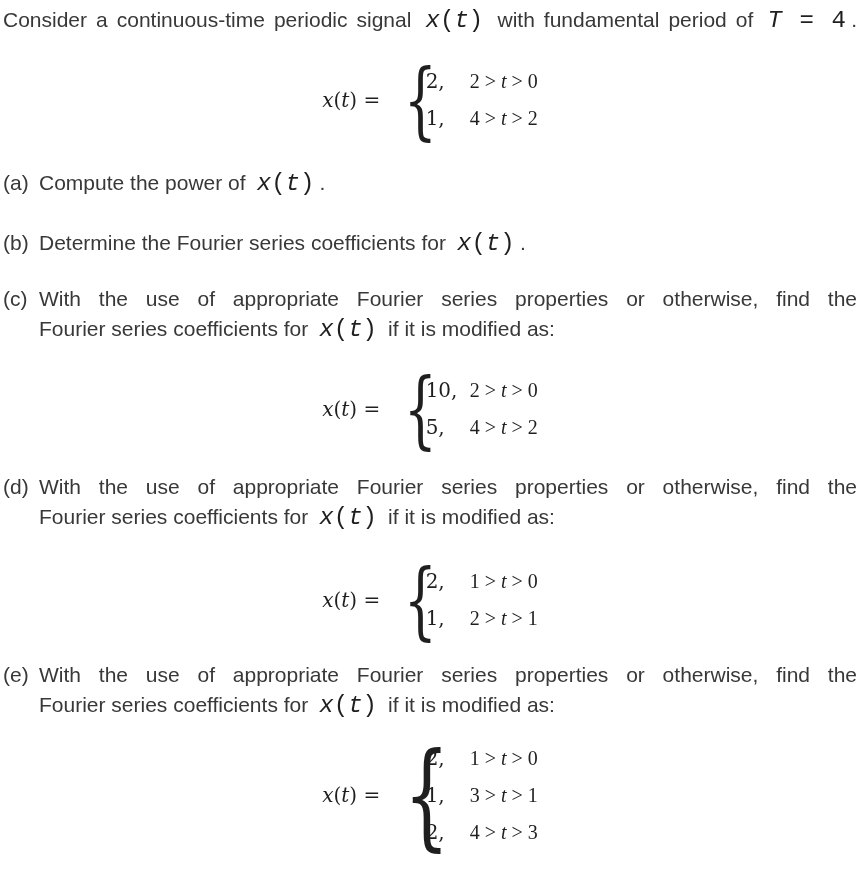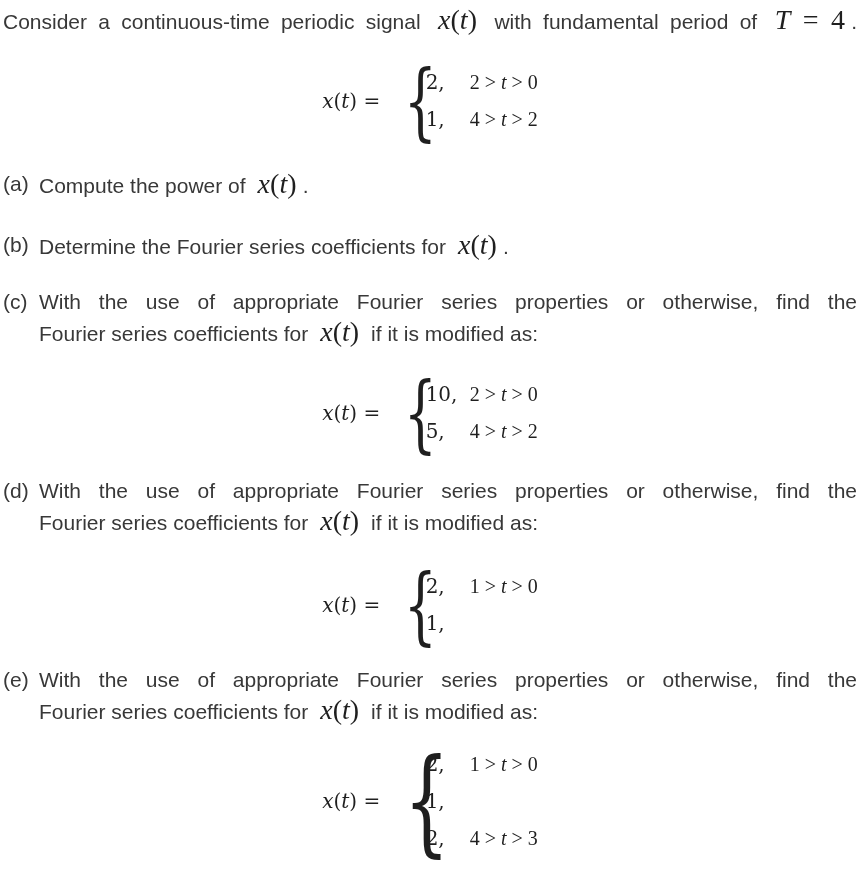--- a/index.html
+++ b/index.html
@@ -28,22 +28,22 @@
     position:relative;
     padding-left:36px;
   }
   .part-label{
     position:absolute;left:0;top:0;
     font-size:21px;line-height:30px;
   }
   .part .textline{line-height:30px;}
   
   .imath{
-    font-family:Liberation Serif, serif;
-    font-size:28px;
+    font-family:Liberation Mono, monospace;
+    font-size:24px;
     color:#1f1f1f;
     margin:12px 0.22em;
     white-space:nowrap;
   }
   .mvar{font-style:italic;}
   
   .equation{
     display:flex;
     justify-content:center;
     align-items:center;
@@ -153,40 +153,42 @@
   <div class="equation mt-eq3">
     <span class="eq-lhs"><span class="mvar">x</span><span>(</span><span class="mvar">t</span><span>) = </span></span>
     <span class="brace">{</span>
     <div class="cases">
         <div class="case-row">
           <span class="case-val"><span>2,</span></span>
           <span class="case-cond"><span>1 &gt; </span><span class="mvar">t</span><span> &gt; 0</span></span>
         </div>
         <div class="case-row">
           <span class="case-val"><span>1,</span></span>
+          <span class="case-cond"><span>2 &gt; </span><span class="mvar">t</span><span> &gt; 1</span></span>
         </div>
       </div>
   </div>
 
   <div class="part mt-pe">
     <span class="part-label">(e)</span>
     <div class="textline justify-full">With the use of appropriate Fourier series properties or otherwise, find the</div>
     <div class="textline">Fourier series coefficients for <span class="imath"><span class="mvar">x</span><span>(</span><span class="mvar">t</span><span>)</span></span> if it is modified as:</div>
   </div>
 
   <div class="equation rows3 mt-eq4">
     <span class="eq-lhs"><span class="mvar">x</span><span>(</span><span class="mvar">t</span><span>) = </span></span>
     <span class="brace">{</span>
     <div class="cases">
         <div class="case-row">
           <span class="case-val"><span>2,</span></span>
           <span class="case-cond"><span>1 &gt; </span><span class="mvar">t</span><span> &gt; 0</span></span>
         </div>
         <div class="case-row">
           <span class="case-val"><span>1,</span></span>
+          <span class="case-cond"><span>3 &gt; </span><span class="mvar">t</span><span> &gt; 1</span></span>
         </div>
         <div class="case-row">
           <span class="case-val"><span>2,</span></span>
           <span class="case-cond"><span>4 &gt; </span><span class="mvar">t</span><span> &gt; 3</span></span>
         </div>
       </div>
   </div>
 
 </div>
 

